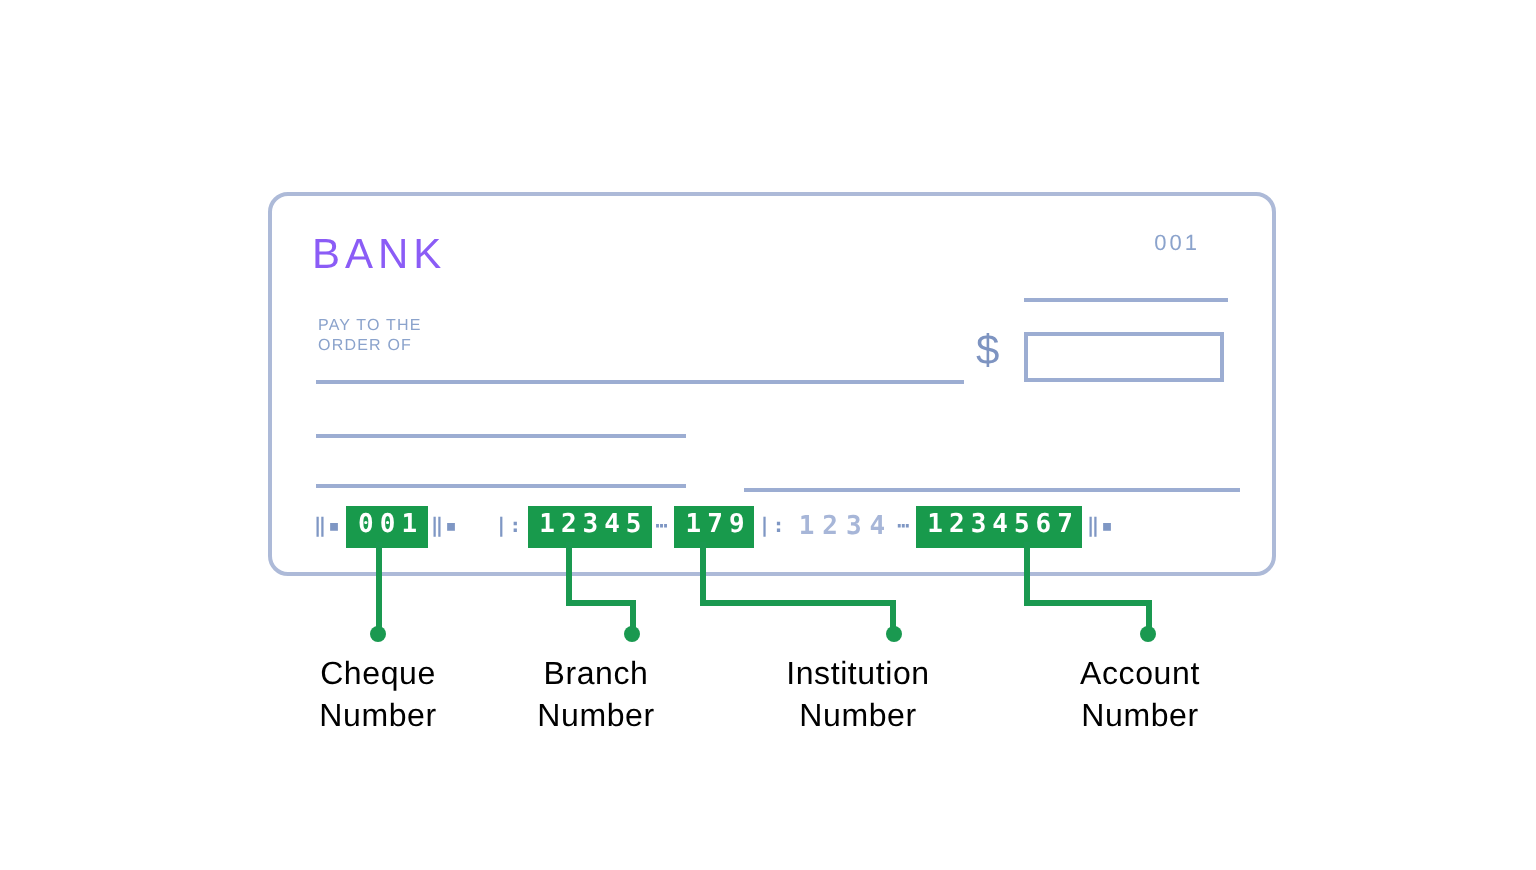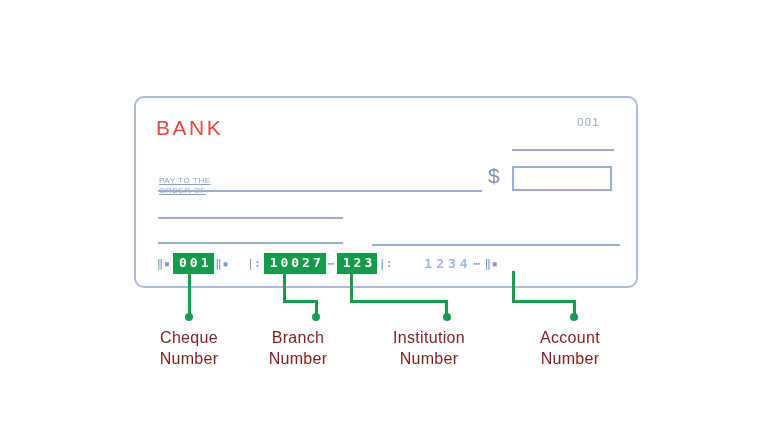--- a/index.html
+++ b/index.html
@@ -17,37 +17,37 @@
     left: 134px; top: 96px;
     width: 504px; height: 192px;
     border: 2px solid #adbad8;
     border-radius: 10px;
     background: #ffffff;
     box-sizing: border-box;
   }
   .bank-name {
     position: absolute; left: 20px; top: 18px;
     font-size: 21px; letter-spacing: 2.5px;
-    color: #ef4444; font-weight: 400;
+    color: #8b5cf6; font-weight: 400;
   }
   .top-number {
     position: absolute; right: 36px; top: 18px;
     font-size: 11px; letter-spacing: 1.5px;
     color: #8ba3cc;
   }
   .bline { position: absolute; border-top: 2px solid #9cadd2; height: 0; }
   .date-line   { left: 376px; top: 51px;  width: 102px; }
   .payee-line  { left: 22px;  top: 92px;  width: 324px; }
   .memo-line   { left: 22px;  top: 119px; width: 185px; }
   .sig-line-left  { left: 22px;  top: 144px; width: 185px; }
   .sig-line-right { left: 236px; top: 146px; width: 248px; }
   .pay-to {
-    position: absolute; left: 23px; top: 78px;
+    position: absolute; left: 23px; top: 60px;
     font-size: 8px; line-height: 9.5px; letter-spacing: 0.6px;
-    color: #8ba3cc; white-space: pre-line; text-decoration: underline;
+    color: #8ba3cc; white-space: pre-line;
   }
   .dollar {
     position: absolute; left: 352px; top: 66px;
     font-size: 21px; color: #7e94c1;
   }
   .amount-box {
     position: absolute; left: 376px; top: 68px;
     width: 100px; height: 25px;
     border: 2px solid #9cadd2; box-sizing: border-box;
     background: #ffffff;
@@ -75,40 +75,40 @@
     font-weight: bold;
     font-size: 10px;
     letter-spacing: 1px;
     margin: 0 2px;
   }
   .micr-plain {
     color: #a7b6d8;
     font-weight: bold;
     font-size: 13px;
     letter-spacing: 4px;
-    margin-left: 29px;
+    margin-left: 4px;
   }
   .sp16 { margin-left: 16px; }
   .sp2  { margin-left: 2px; }
 
   
   .conn { position: absolute; background: #1a9950; }
   .dot  {
     position: absolute; width: 8px; height: 8px;
     border-radius: 50%; background: #1a9950;
   }
 
   
   .part-label {
     position: absolute; top: 327px;
     width: 124px;
     text-align: center;
     font-size: 16px; line-height: 21px;
     letter-spacing: 0.3px;
-    color: #7f1d1d;
+    color: #000000;
     white-space: pre-line;
     font-weight: 500;
   }
 </style>
 </head>
 <body>
 
 <div class="canvas">
 
   <div class="cheque">
@@ -122,26 +122,27 @@
     <div class="amount-box"></div>
     <div class="bline memo-line"></div>
     <div class="bline sig-line-left"></div>
     <div class="bline sig-line-right"></div>
 
     <div class="micr-row">
       <span class="micr-sym">‖▪</span>
       <span class="micr-chip">001</span>
       <span class="micr-sym sp2">‖▪</span>
       <span class="micr-sym sp16">|:</span>
-      <span class="micr-chip">10027</span>
+      <span class="micr-chip">12345</span>
       <span class="micr-sym">⋯</span>
-      <span class="micr-chip">123</span>
+      <span class="micr-chip">179</span>
       <span class="micr-sym">|:</span>
       <span class="micr-plain">1234</span>
       <span class="micr-sym">⋯</span>
+      <span class="micr-chip">1234567</span>
       <span class="micr-sym">‖▪</span>
     </div>
   </div>
 
   <div class="conn" style="left:188px; top:271px; width:3px; height:46px;"></div>
   <div class="dot" style="left:185px; top:313px;"></div>
 
   <div class="conn" style="left:283px; top:271px; width:3px; height:32px;"></div>
   <div class="conn" style="left:283px; top:300px; width:35px; height:3px;"></div>
   <div class="conn" style="left:315px; top:300px; width:3px; height:17px;"></div>

